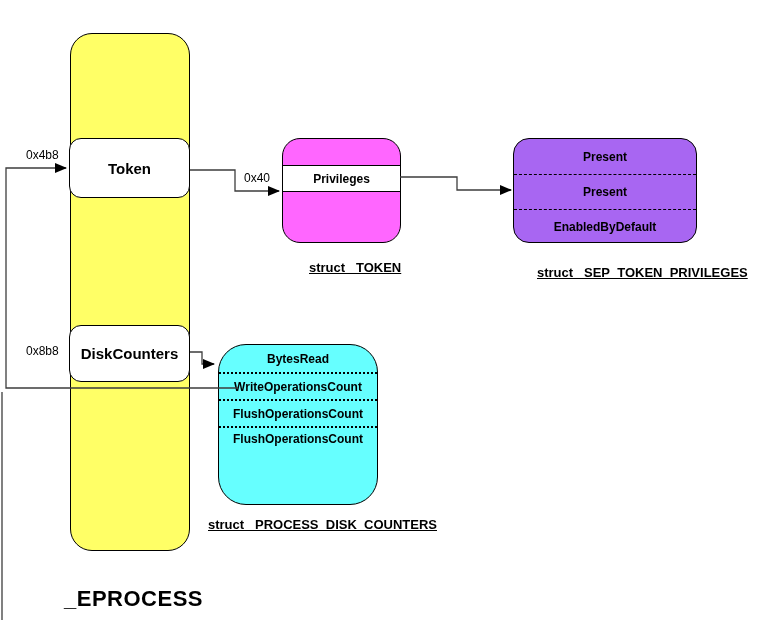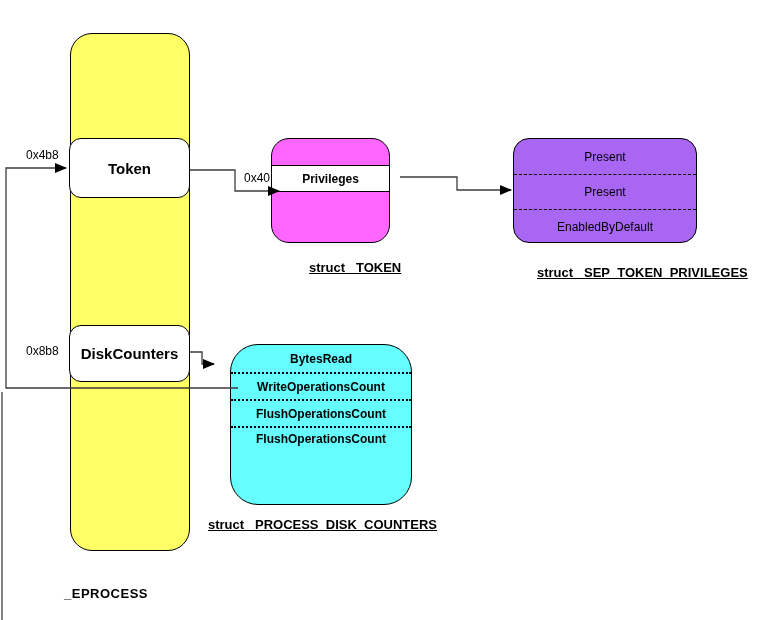--- a/index.html
+++ b/index.html
@@ -15,53 +15,53 @@
 
   
   .field-node { position:absolute; left:69px; width:121px; background:#ffffff;
     border:1px solid #000; border-radius:12px; box-sizing:border-box;
     display:flex; align-items:center; justify-content:center;
     font-weight:bold; font-size:15px; z-index:3; }
   #token-field { top:138px; height:60px; }
   #diskcounters-field { top:325px; height:57px; }
 
   
-  #token-struct-node { left:271px; top:138px; width:119px; height:105px;
+  #token-struct-node { left:282px; top:138px; width:119px; height:105px;
     background:#ff66ff; border-radius:18px; z-index:2; }
   #privileges-row { position:absolute; left:0; right:0; top:26px; height:25px;
     background:#ffffff; border-top:1px solid #000; border-bottom:1px solid #000;
     display:flex; align-items:center; justify-content:center;
     font-size:12px; font-weight:bold; }
 
   
   #sep-node { left:513px; top:138px; width:184px; height:105px;
     background:#a866f2; border-radius:16px; overflow:hidden; z-index:2; }
   .sep-row { height:35px; box-sizing:border-box; display:flex;
-    align-items:center; justify-content:center; font-size:12px; font-weight:normal;text-align:center; }
+    align-items:center; justify-content:center; font-size:12px; font-weight:bold;text-align:center; }
   .sep-row + .sep-row { border-top:1px dashed #000; }
 
   
-  #disk-node { left:218px; top:344px; width:182px; height:161px;
-    background:#66ffff; border-radius:28px; overflow:hidden; z-index:2;margin-left:12px; }
+  #disk-node { left:218px; top:344px; width:160px; height:161px;
+    background:#66ffff; border-radius:28px; overflow:hidden; z-index:2; }
   .disk-row { box-sizing:border-box; display:flex; align-items:center;
     justify-content:center; font-size:12px; font-weight:bold; }
   .disk-row:nth-child(1){ height:27px; }
   .disk-row:nth-child(2){ height:27px; }
   .disk-row:nth-child(3){ height:27px; }
   .disk-row:nth-child(4){ height:23px; }
   .disk-row:nth-child(5){ height:40px; }
   .disk-row + .disk-row { border-top:2px dotted #000; }
 
   
   .caption { position:absolute; font-size:13px; font-weight:bold;
     white-space:nowrap; z-index:4;text-decoration:underline; }
   #token-caption { left:309px; top:260px; }
   #sep-caption   { left:537px; top:265px; }
   #disk-caption  { left:208px; top:517px; }
-  #eprocess-title { position:absolute; left:64px; top:586px; font-size:13px;
+  #eprocess-title { position:absolute; left:64px; top:586px; font-size:22px;
     font-weight:bold; letter-spacing:0.5px; z-index:4; }
 
   .offset { position:absolute; font-size:12px; font-weight:normal; z-index:4; }
   #offset-token { left:26px;  top:148px; }
   #offset-disk  { left:26px;  top:344px; }
   #offset-priv  { left:244px; top:171px; }
 
   
   #edges { position:absolute; left:0; top:0; width:779px; height:620px;
     z-index:10; pointer-events:none; }

